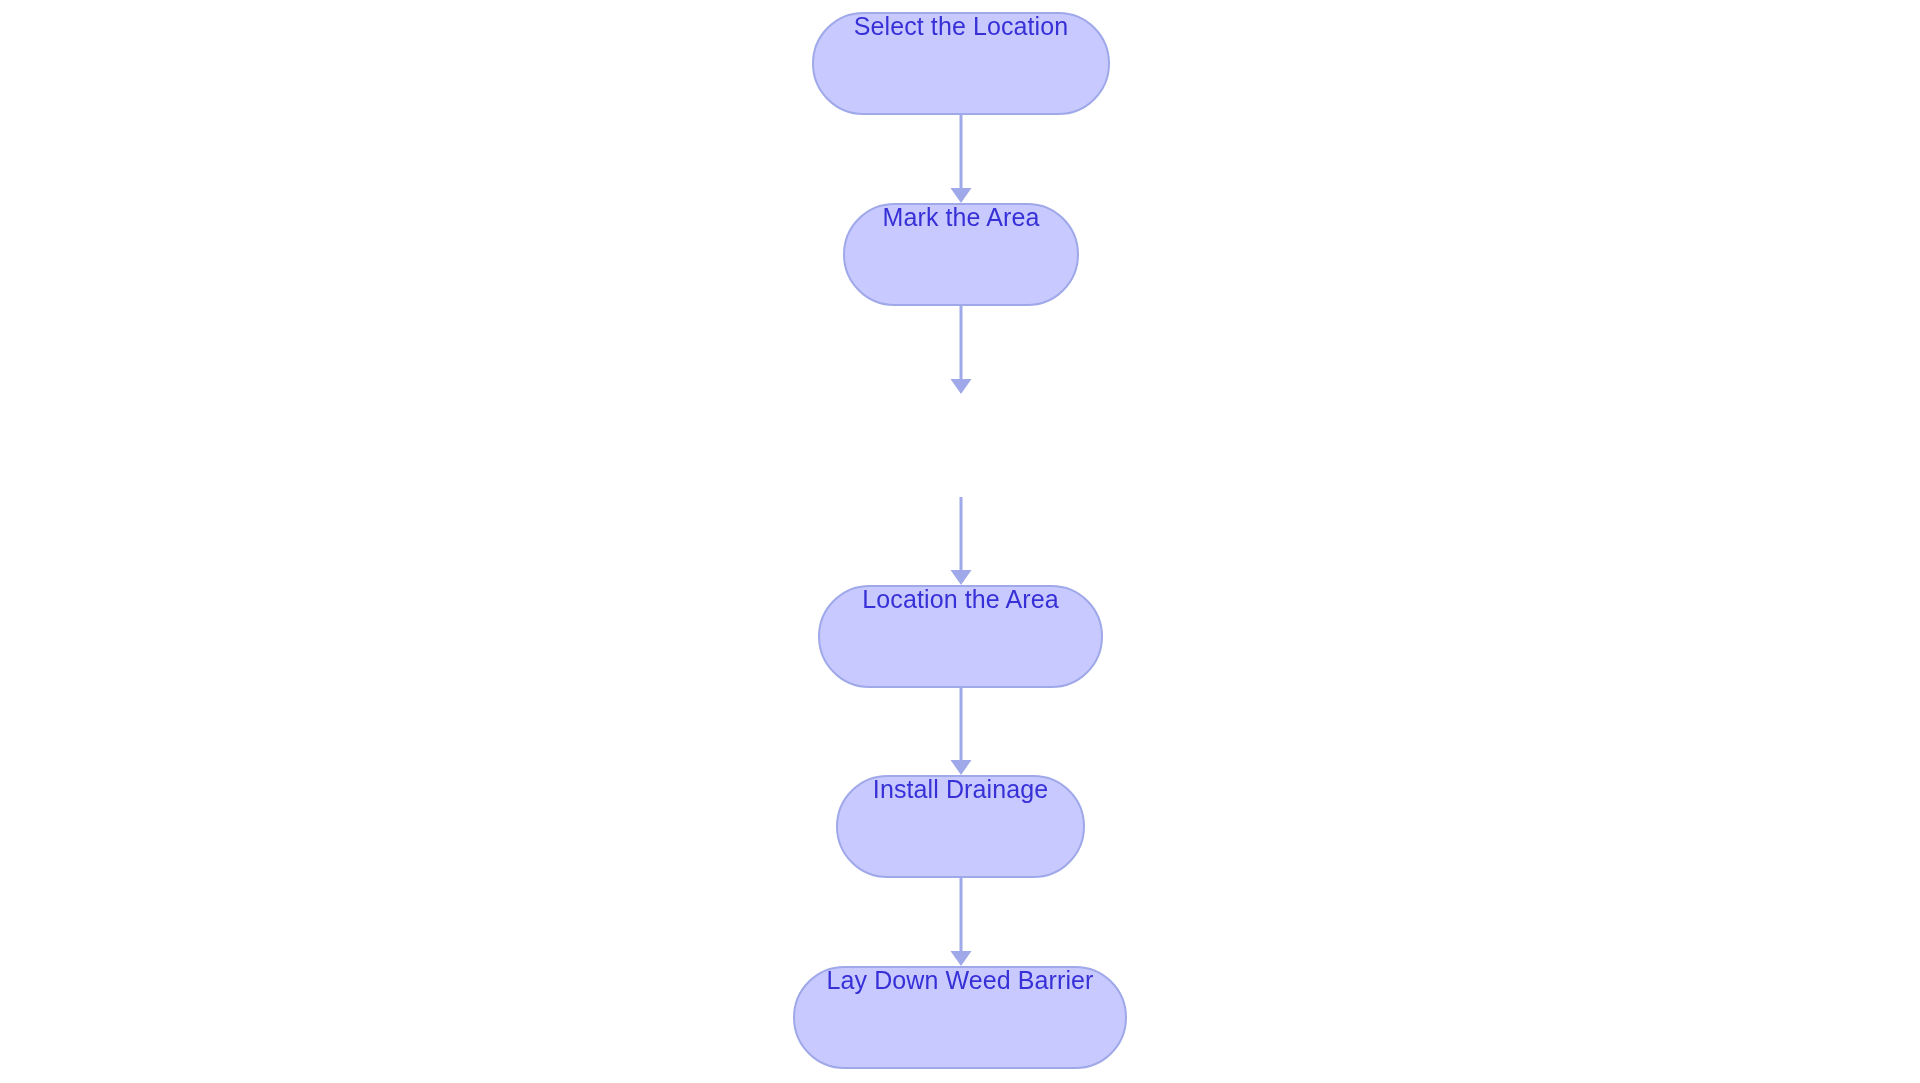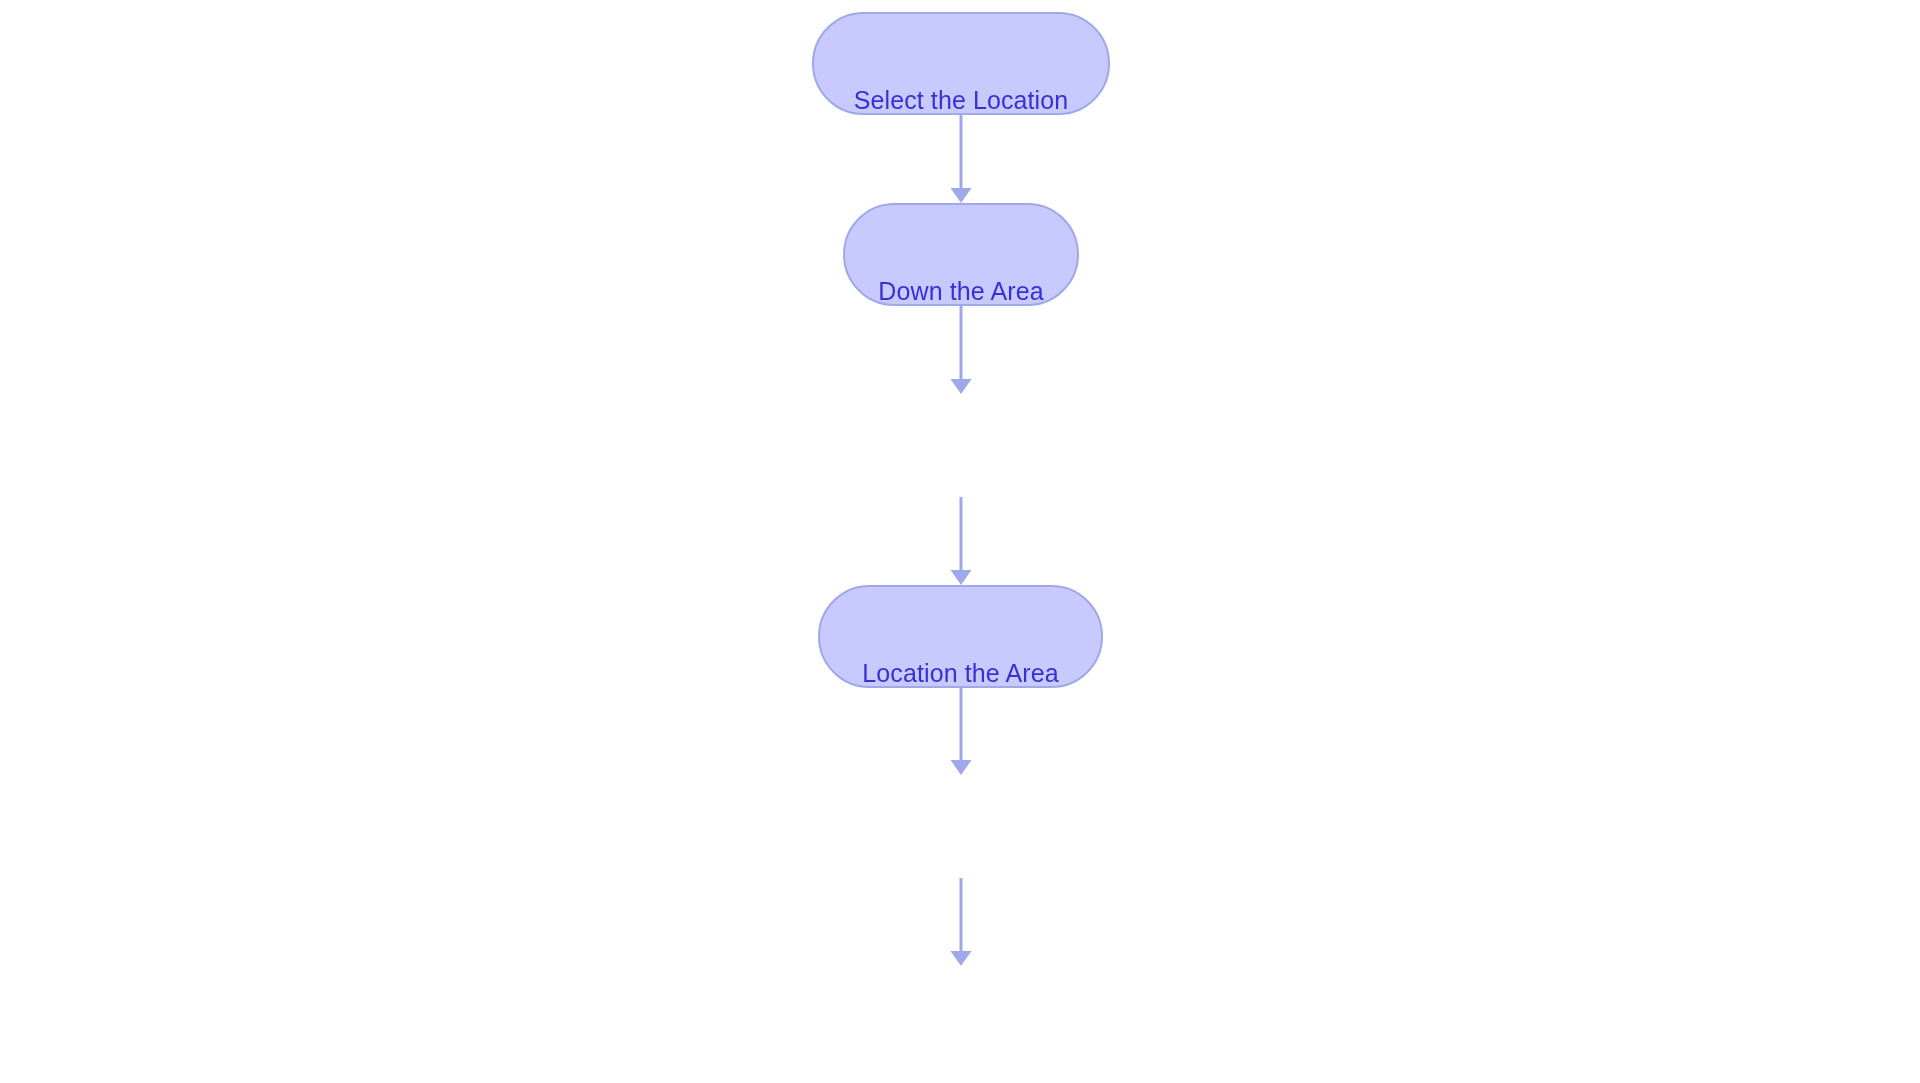--- a/index.html
+++ b/index.html
@@ -24,21 +24,21 @@
     top: 0;
     left: 0;
     width: 1920px;
     height: 1083px;
     pointer-events: none;
   }
   .node {
     position: absolute;
     box-sizing: border-box;
     display: flex;
-    align-items: flex-end;
+    align-items: flex-start;
     justify-content: center;
     background: #c8caff;
     border: 2px solid #9fa8e8;
     border-radius: 999px;
     white-space: nowrap;
   }
   .node-label {
     font-family: "Liberation Sans", sans-serif;
     font-size: 25px;
     font-weight: 400;
@@ -74,23 +74,29 @@
       <line x1="961" y1="878" x2="961" y2="953" stroke="#9fa8e8" stroke-width="3"></line>
       <polygon points="950.5,951 971.5,951 961,966" fill="#9fa8e8"></polygon>
     </g>
   </svg>
 
   <div class="node" style="left:812px; top:12px; width:298px; height:103px;">
     <span class="node-label">Select the Location</span>
   </div>
 
   <div class="node" style="left:843px; top:203px; width:236px; height:103px;">
-    <span class="node-label">Down the Area</span>
+    <span class="node-label">Mark the Area</span>
   </div>
 
 
   <div class="node" style="left:818px; top:585px; width:285px; height:103px;">
     <span class="node-label">Location the Area</span>
   </div>
 
+  <div class="node" style="left:836px; top:775px; width:249px; height:103px;">
+    <span class="node-label">Install Drainage</span>
+  </div>
 
+  <div class="node" style="left:793px; top:966px; width:334px; height:103px;">
+    <span class="node-label">Lay Down Weed Barrier</span>
+  </div>
 
 </div>
 
 </body></html>

